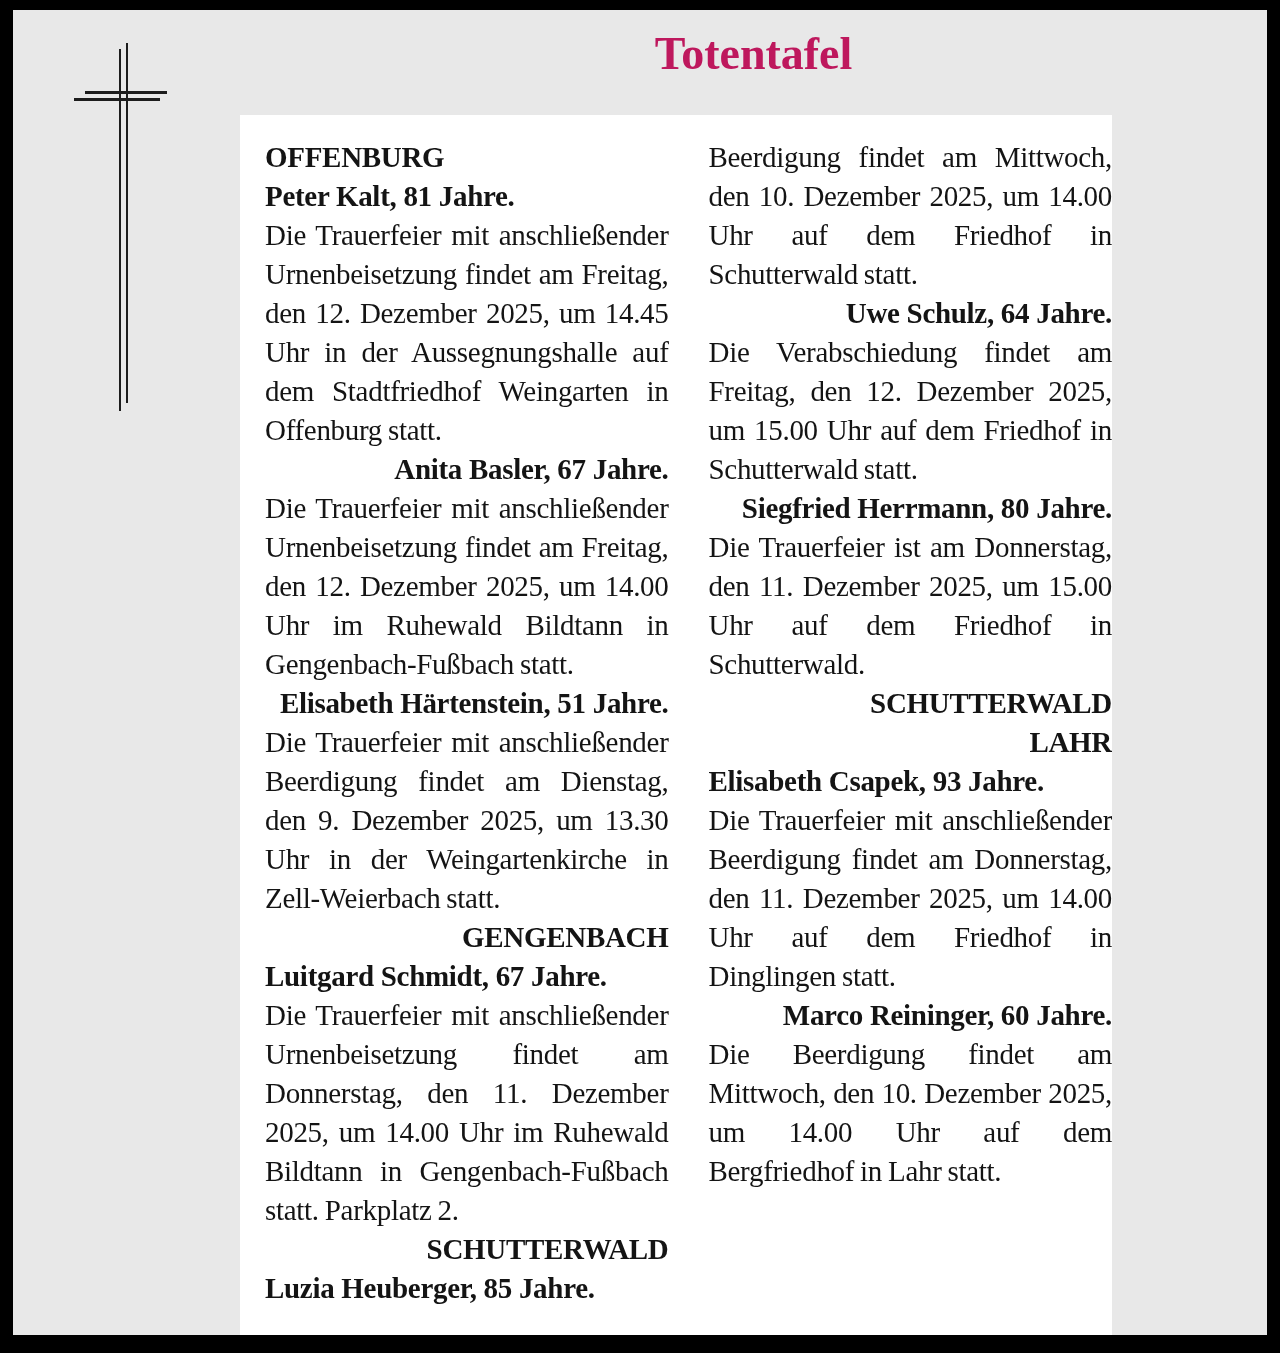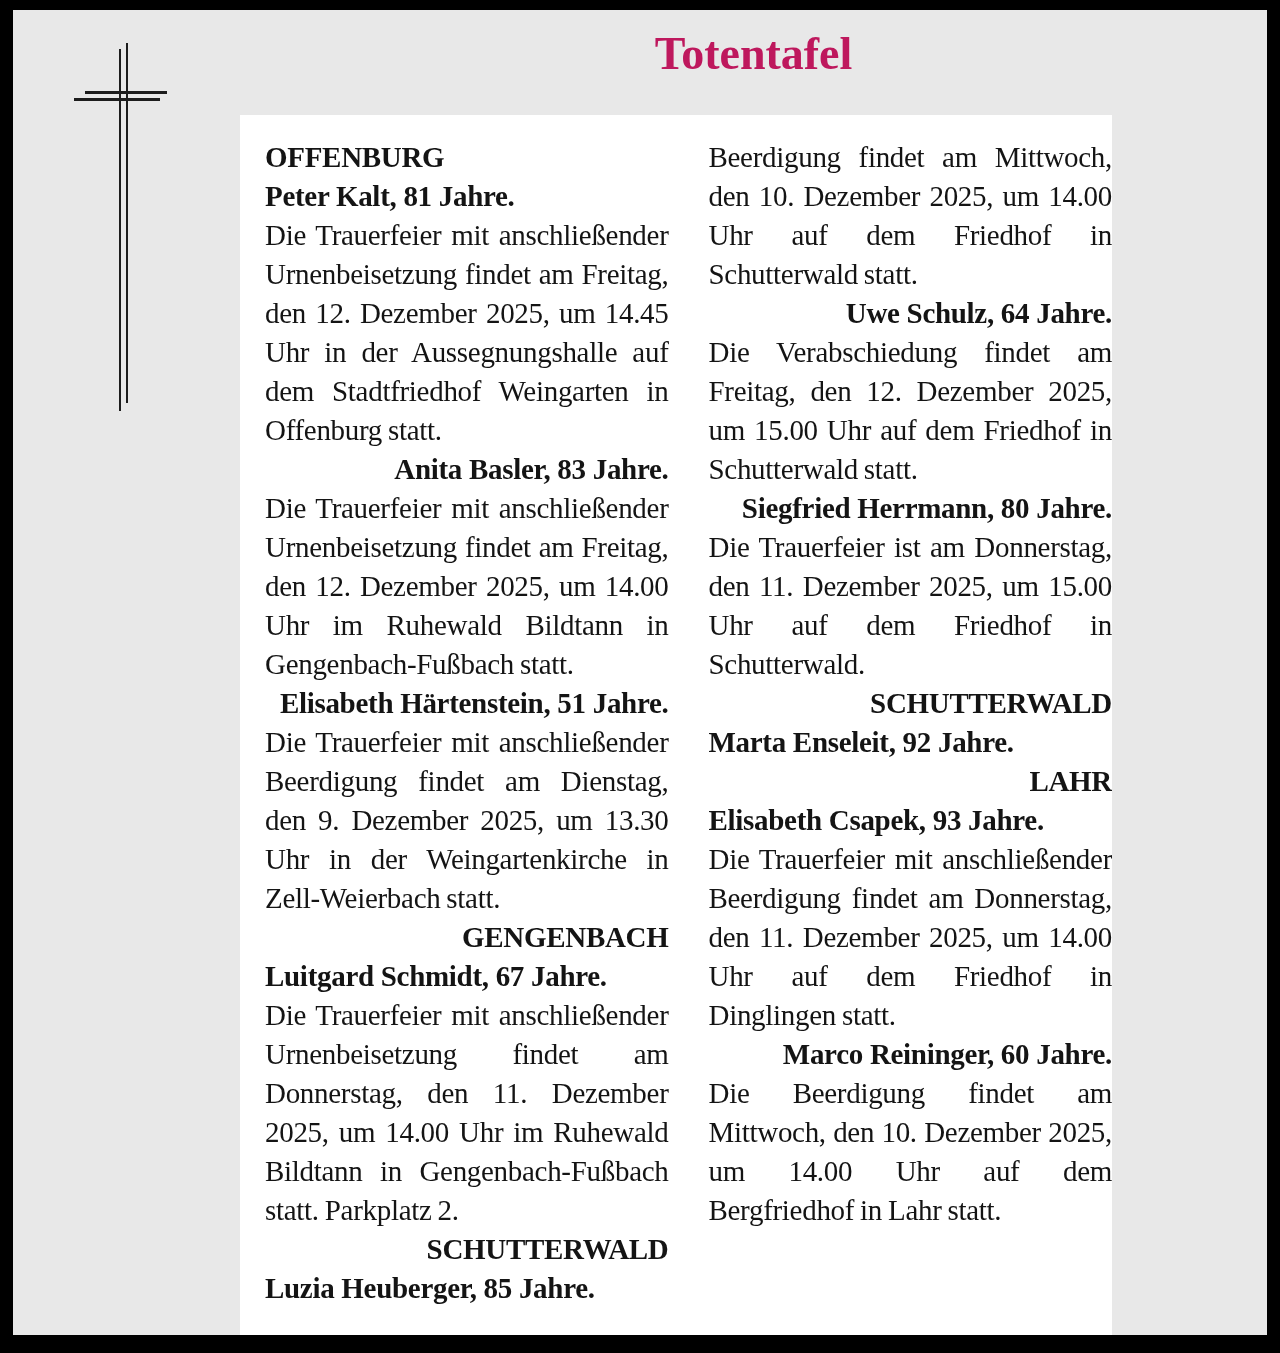--- a/index.html
+++ b/index.html
@@ -76,39 +76,38 @@
     <div class="h2"></div>
   </div>
 
   <div class="panel">
     <div class="cols">
 
       <div class="col">
         <p class="city">OFFENBURG</p>
         <p class="name">Peter Kalt, 81 Jahre.</p>
         <p class="body">Die Trauerfeier mit anschließender Urnenbeisetzung findet am Freitag, den 12. Dezember 2025, um 14.45 Uhr in der Aussegnungshalle auf dem Stadtfriedhof Weingarten in Offenburg statt.</p>
-        <p class="name gap">Anita Basler, 83 Jahre.</p>
+        <p class="name gap">Anita Basler, 67 Jahre.</p>
         <p class="body">Die Trauerfeier mit anschließender Urnenbeisetzung findet am Freitag, den 12. Dezember 2025, um 14.00 Uhr im Ruhewald Bildtann in Gengenbach-Fußbach statt.</p>
         <p class="name gap">Elisabeth Härtenstein, 51 Jahre.</p>
         <p class="body">Die Trauerfeier mit anschließender Beerdigung findet am Dienstag, den 9. Dezember 2025, um 13.30 Uhr in der Weingartenkirche in Zell-Weierbach statt.</p>
         <p class="city gap">GENGENBACH</p>
         <p class="name">Luitgard Schmidt, 67 Jahre.</p>
         <p class="body">Die Trauerfeier mit anschließender Urnenbeisetzung findet am Donnerstag, den 11. Dezember 2025, um 14.00 Uhr im Ruhewald Bildtann in Gengenbach-Fußbach statt. Parkplatz 2.</p>
         <p class="city gap">SCHUTTERWALD</p>
         <p class="name">Luzia Heuberger, 85 Jahre.</p>
       </div>
 
       <div class="col">
         <p class="body">Beerdigung findet am Mittwoch, den 10. Dezember 2025, um 14.00 Uhr auf dem Friedhof in Schutterwald statt.</p>
         <p class="name gap">Uwe Schulz, 64 Jahre.</p>
         <p class="body">Die Verabschiedung findet am Freitag, den 12. Dezember 2025, um 15.00 Uhr auf dem Friedhof in Schutterwald statt.</p>
         <p class="name gap">Siegfried Herrmann, 80 Jahre.</p>
         <p class="body">Die Trauerfeier ist am Donnerstag, den 11. Dezember 2025, um 15.00 Uhr auf dem Friedhof in Schutterwald.</p>
         <p class="city gap">SCHUTTERWALD</p>
-        <p class="name">Marta Enseleit, 92 Jahre.</p>
         <p class="city gap">LAHR</p>
         <p class="name">Elisabeth Csapek, 93 Jahre.</p>
         <p class="body">Die Trauerfeier mit anschließender Beerdigung findet am Donnerstag, den 11. Dezember 2025, um 14.00 Uhr auf dem Friedhof in Dinglingen statt.</p>
         <p class="name gap">Marco Reininger, 60 Jahre.</p>
         <p class="body">Die Beerdigung findet am Mittwoch, den 10. Dezember 2025, um 14.00 Uhr auf dem Bergfriedhof in Lahr statt.</p>
       </div>
 
     </div>
   </div>
 

